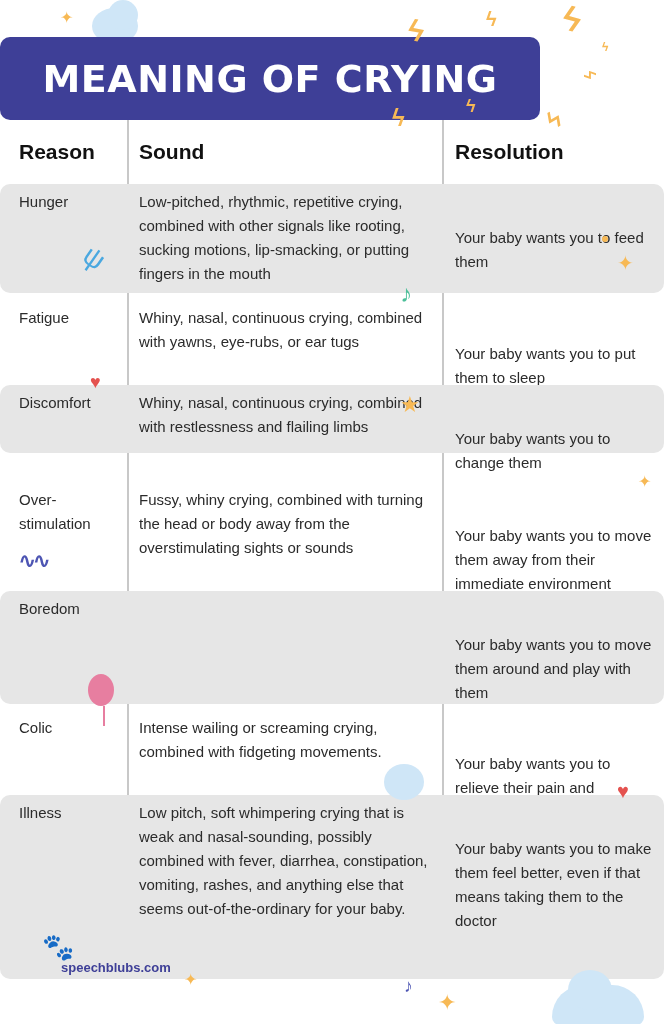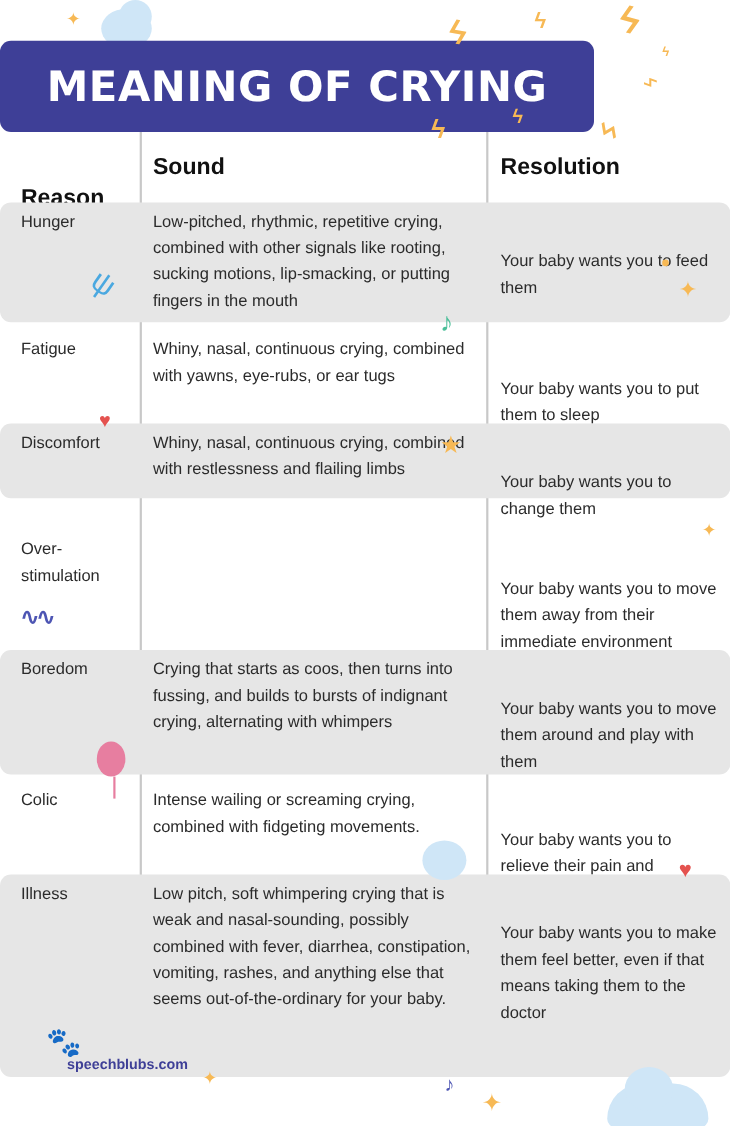--- a/index.html
+++ b/index.html
@@ -16,21 +16,21 @@
       font-size: 38px; color: #ffffff; letter-spacing: 0.5px;
       position: relative; top: 0px;
     }
 
     .col-line { position: absolute; width: 2px; background: #c8c8c8; top: 120px; height: 835px; }
     .col-line.l1 { left: 127px; }
     .col-line.l2 { left: 442px; }
 
     .header-row { position: absolute; left: 0; top: 130px; width: 664px; height: 50px; }
     .hcell { position: absolute; top: 10px; font-weight: bold; font-size: 21px; color: #111; }
-    .hcell.c1 { left: 19px; margin-top: 28px; }
+    .hcell.c1 { left: 19px; }
     .hcell.c2 { left: 139px; }
     .hcell.c3 { left: 455px; }
 
     .row { position: absolute; left: 0; width: 664px; }
     .row.shaded { background: #e6e6e6; border-radius: 10px; }
     .cell { position: absolute; top: 6px; font-size: 15px; line-height: 24px; color: #2b2b2b; }
     .cell.c1 { left: 19px; width: 100px; }
     .cell.c2 { left: 139px; width: 295px; }
     .cell.c3 { left: 455px; width: 200px; margin-top: 36px; }
 
@@ -86,26 +86,26 @@
 </div>
 
 <div class="row shaded" style="top:385px;height:68px;">
   <div class="cell c1">Discomfort</div>
   <div class="cell c2">Whiny, nasal, continuous crying, combined with restlessness and flailing limbs</div>
   <div class="cell c3">Your baby wants you to change them</div>
 </div>
 
 <div class="row" style="top:482px;height:108px;">
   <div class="cell c1">Over-stimulation</div>
+  <div class="cell c2">Fussy, whiny crying, combined with turning the head or body away from the overstimulating sights or sounds</div>
   <div class="cell c3">Your baby wants you to move them away from their immediate environment</div>
 </div>
 
 <div class="row shaded" style="top:591px;height:113px;">
   <div class="cell c1">Boredom</div>
-  <div class="cell c2">Crying that starts as coos, then turns into fussing, and builds to bursts of indignant crying, alternating with whimpers</div>
   <div class="cell c3">Your baby wants you to move them around and play with them</div>
 </div>
 
 <div class="row" style="top:710px;height:85px;">
   <div class="cell c1">Colic</div>
   <div class="cell c2">Intense wailing or screaming crying, combined with fidgeting movements.</div>
   <div class="cell c3">Your baby wants you to relieve their pain and discomfort</div>
 </div>
 
 <div class="row shaded" style="top:795px;height:184px;">

